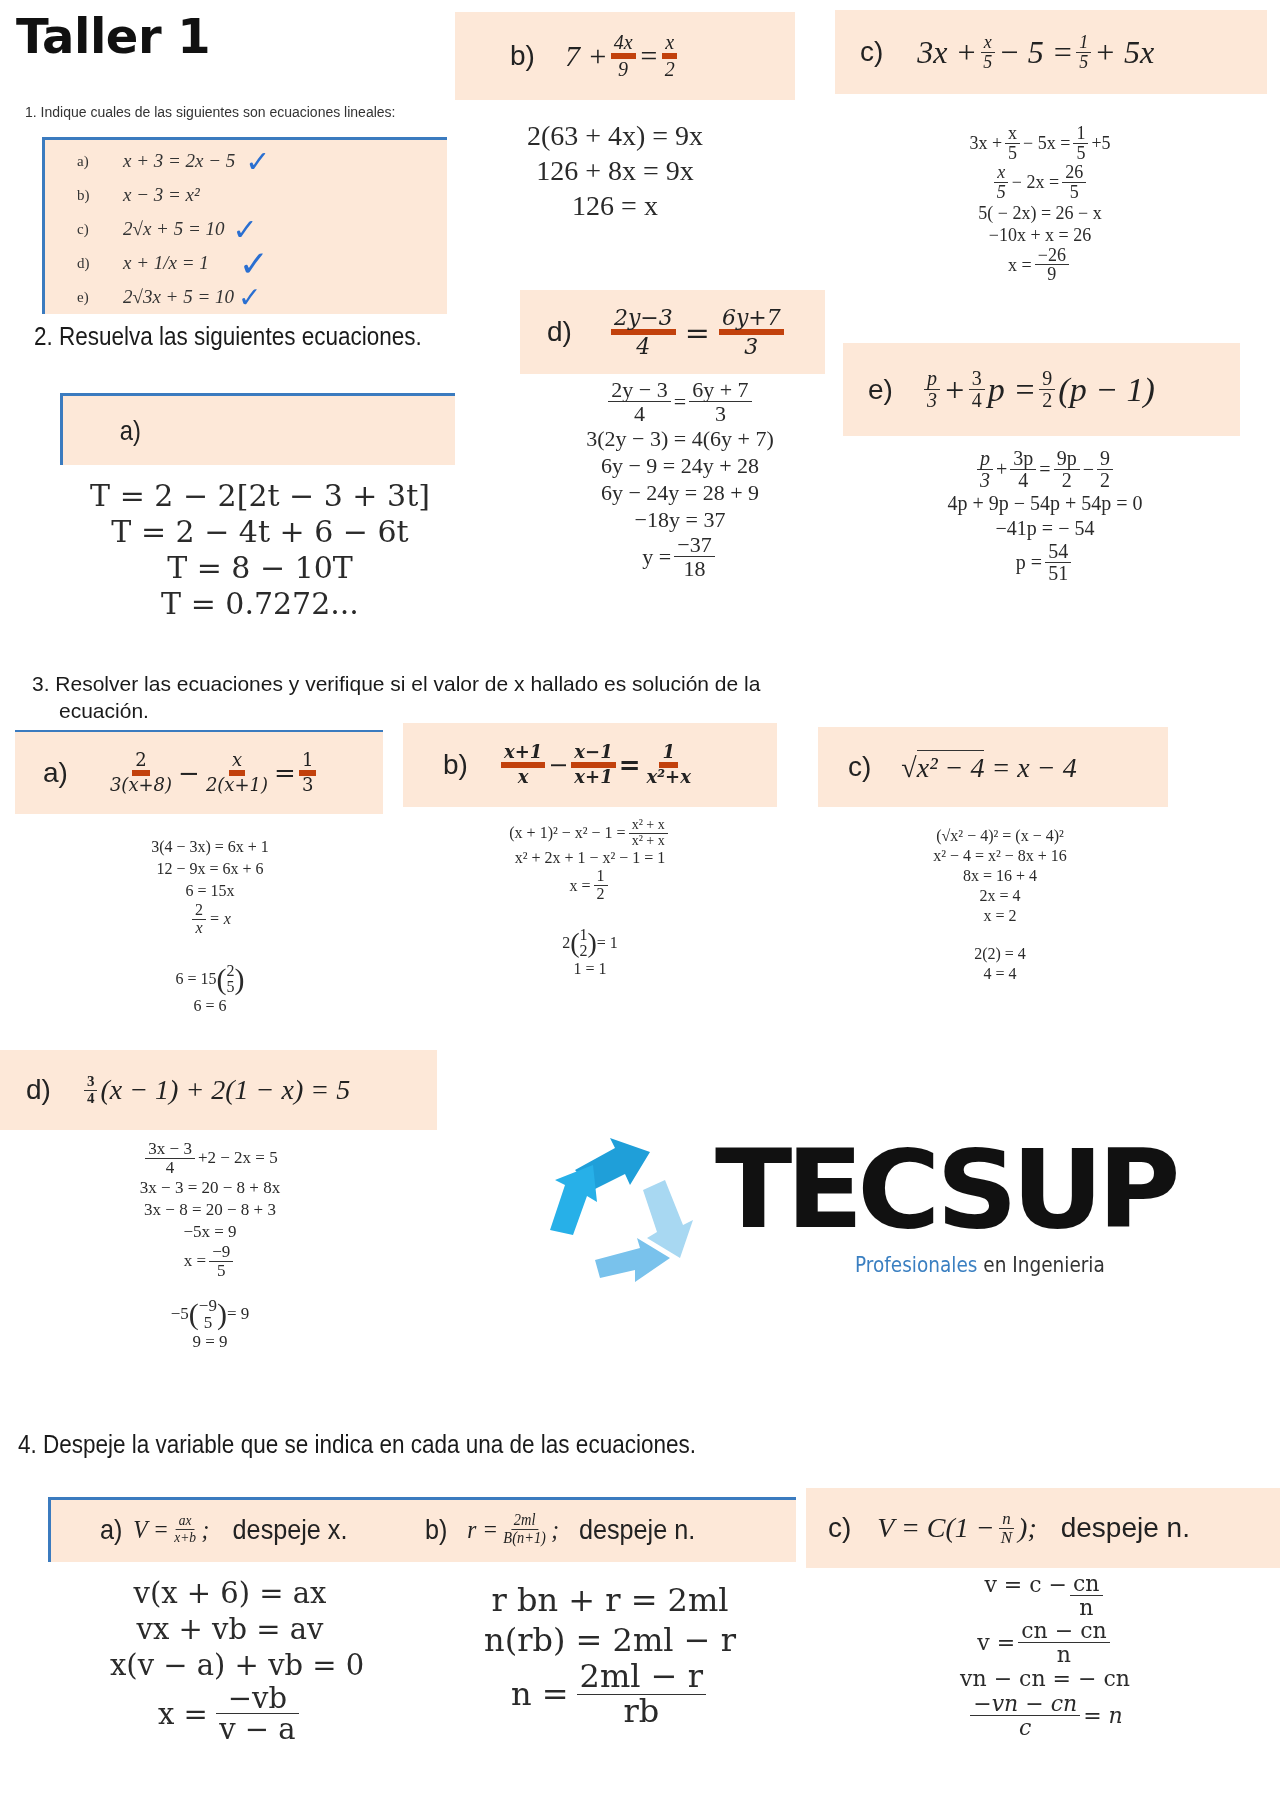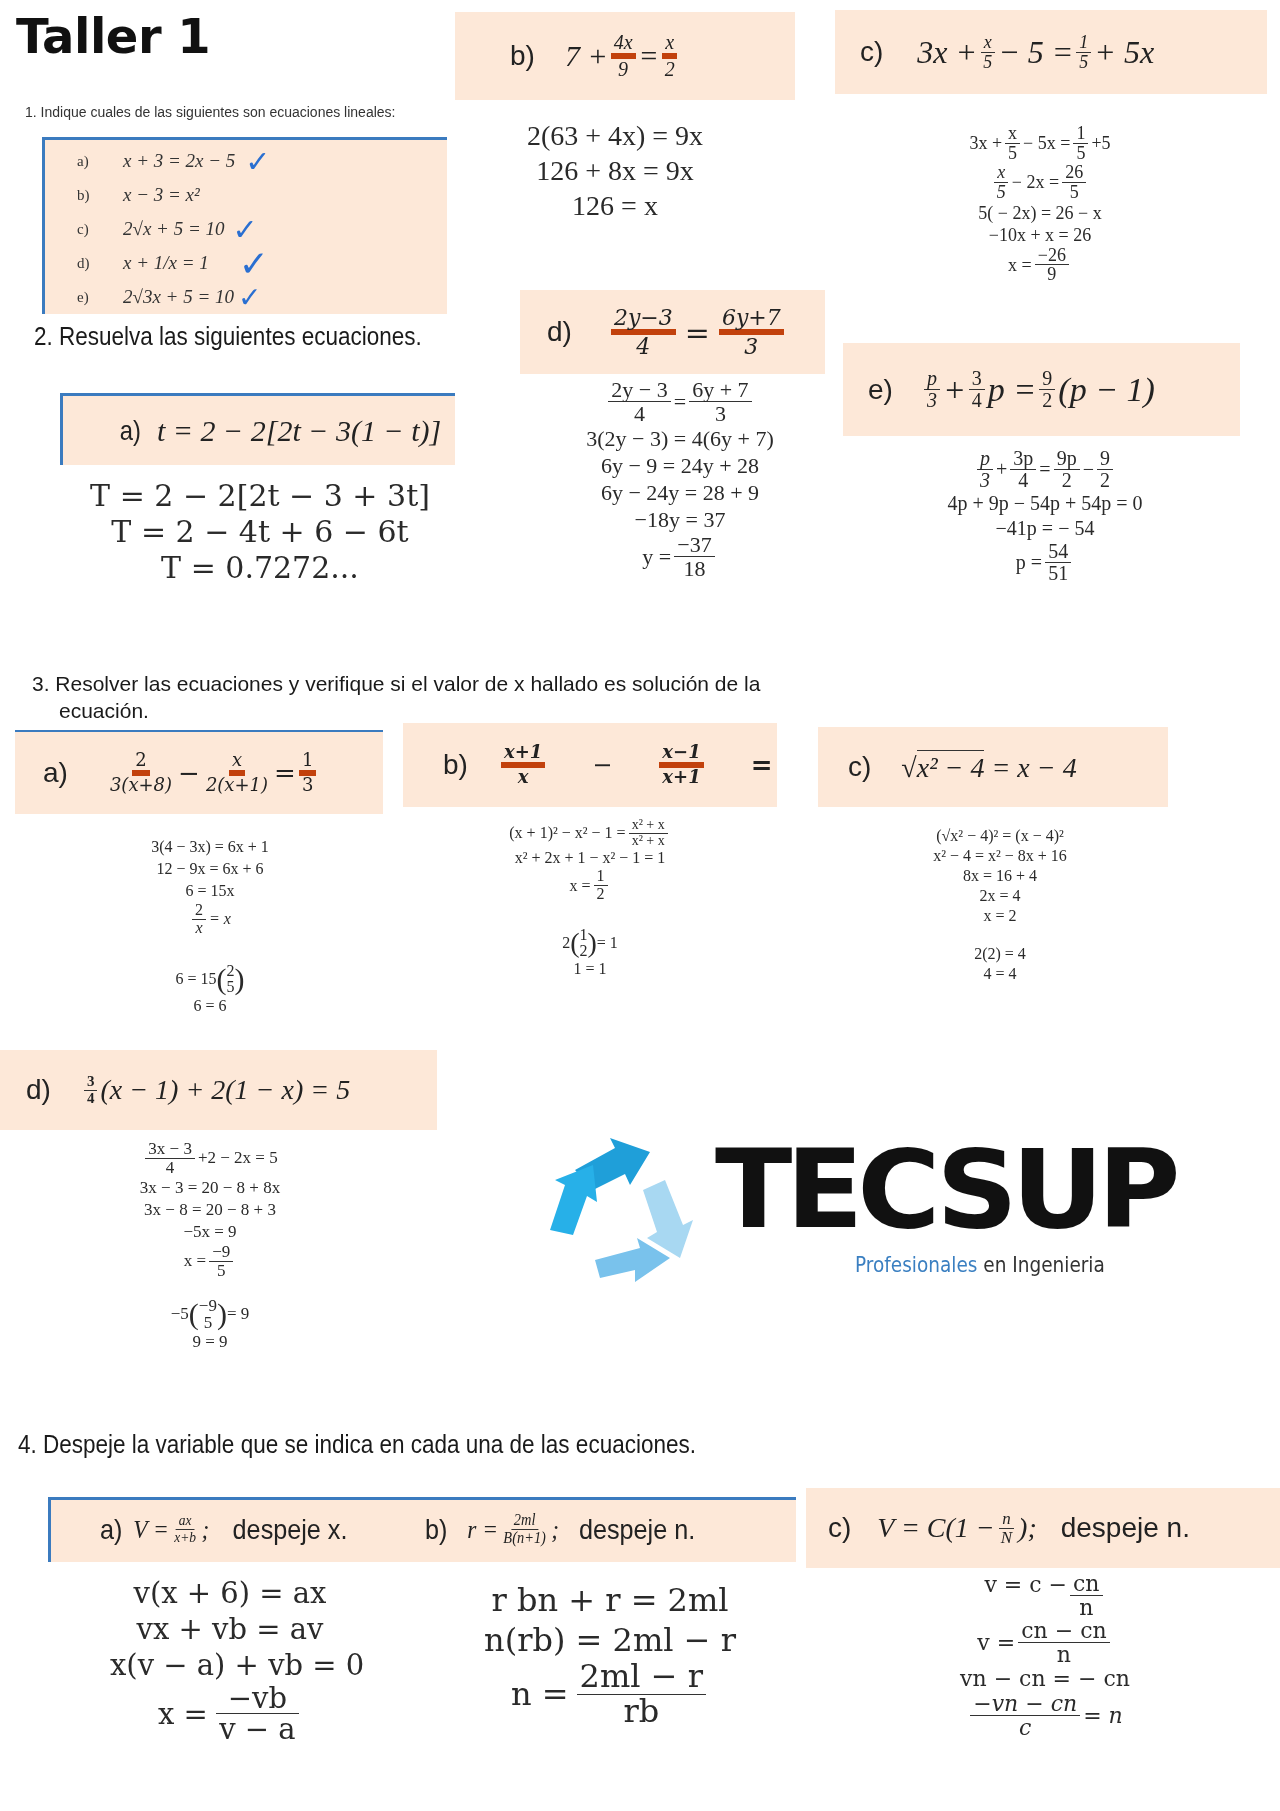--- a/index.html
+++ b/index.html
@@ -57,25 +57,25 @@
       <span class="eq math">2√3x + 5 = 10</span>
       <span class="check" style="font-size:28px; margin-left:4px;">✓</span>
     </div>
   </div>
 </div>
 
 <div class="abs" style="left:34px; top:322px; font-size:25px; color:#1a1a1a; transform:scaleX(0.9); transform-origin:left;">2. Resuelva las siguientes ecuaciones.</div>
 
 <div class="abs peach box-blue-top box-blue-left" style="left:60px; top:393px; width:395px; height:72px; display:flex; align-items:center; padding-left:55px; box-sizing:border-box;">
   <span class="lbl" style="transform:scaleX(0.85); display:inline-block;">a)</span>
-  <span class="math" style="font-size:30px; margin-left:14px;">t = 2 − 2[2t − 3(1 − t)]</span>
 </div>
 <div class="abs steps" style="left:80px; top:478px; width:360px; font-size:30px; line-height:36px; font-family:'DejaVu Serif',serif;">
   <div>T = 2 − 2[2t − 3 + 3t]</div>
   <div>T = 2 − 4t + 6 − 6t</div>
+  <div>T = 8 − 10T</div>
   <div>T = 0.7272...</div>
 </div>
 
 <div class="abs peach" style="left:455px; top:12px; width:340px; height:88px; display:flex; align-items:center; padding-left:55px; box-sizing:border-box;">
   <span class="lbl">b)</span>
   <span class="math" style="font-size:30px; margin-left:30px; display:flex; align-items:center;">
     <span>7 +</span>
     <span class="frac" style="font-size:20px;">
         <span class="n">4x</span>
         <span class="d">9</span>
@@ -280,21 +280,21 @@
         <span>2</span>
         <span>5</span>
       </span>
     <span style="font-size:30px;">)</span>
   </div>
   <div>6 = 6</div>
 </div>
 
 <div class="abs peach" style="left:403px; top:723px; width:374px; height:84px; display:flex; align-items:center; padding-left:40px; box-sizing:border-box;">
   <span class="lbl">b)</span>
-  <span class="serif" style="font-size:18px; font-weight:bold; margin-left:30px; display:flex; align-items:center;gap:44px;">
+  <span class="serif" style="font-size:18px; font-weight:bold; margin-left:30px; display:flex; align-items:center;">
     <span class="frac" style="font-style:italic;">
         <span class="n">x+1</span>
         <span class="d">x</span>
       </span>
     <span style="font-size:24px; font-weight:normal;">−</span>
     <span class="frac" style="font-style:italic;">
         <span class="n">x−1</span>
         <span class="d">x+1</span>
       </span>
     <span style="font-size:26px;">=</span>

